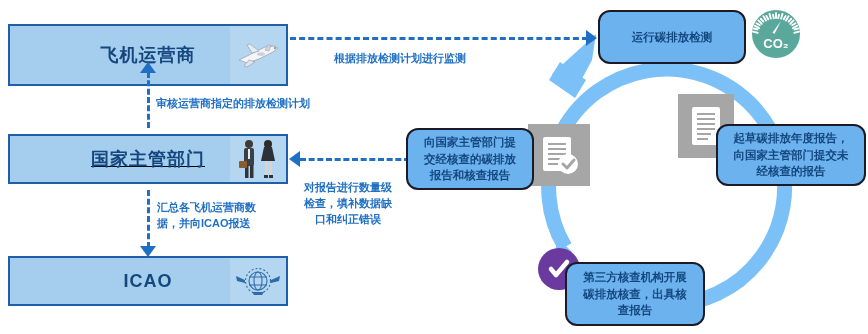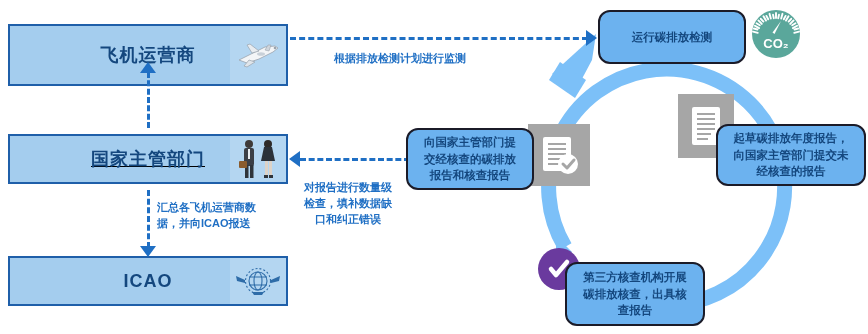--- a/index.html
+++ b/index.html
@@ -212,20 +212,21 @@
         </g>
         <path d="M10,17 L1,13 L2,18 L10,20 Z" fill="#2e6ca8"></path>
         <path d="M36,17 L45,13 L44,18 L36,20 Z" fill="#2e6ca8"></path>
         <path d="M17,29 h12 l-2,3 h-8 Z" fill="#2e6ca8"></path>
       </svg>
     </span>
   </div>
 
   <div class="dash-v" style="left:147px; top:72px; height:56px;"></div>
   <div class="arrowhead arrow-up" style="left:140px; top:62px;"></div>
+  <div class="edge-label left" style="left:156px; top:96px; width:180px;">审核运营商指定的排放检测计划</div>
 
   <div class="dash-v" style="left:147px; top:190px; height:58px;"></div>
   <div class="arrowhead arrow-down" style="left:140px; top:246px;"></div>
   <div class="edge-label left" style="left:157px; top:200px; width:150px;">汇总各飞机运营商数
 据，并向ICAO报送</div>
 
   <div class="dash-h" style="left:290px; top:37px; width:298px;"></div>
   <div class="arrowhead arrow-right" style="left:586px; top:30px; z-index:8;"></div>
   <div class="edge-label left" style="left:334px; top:51px; width:230px;">根据排放检测计划进行监测</div>
 

